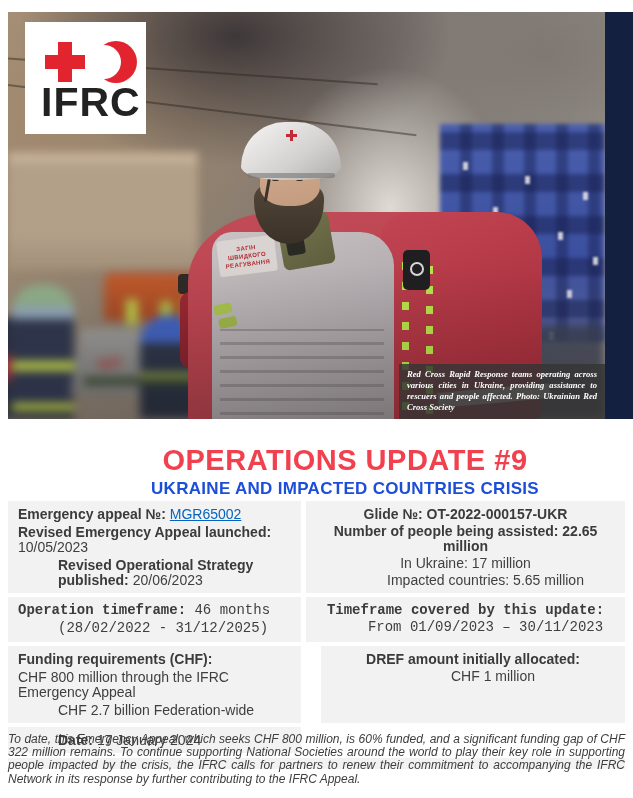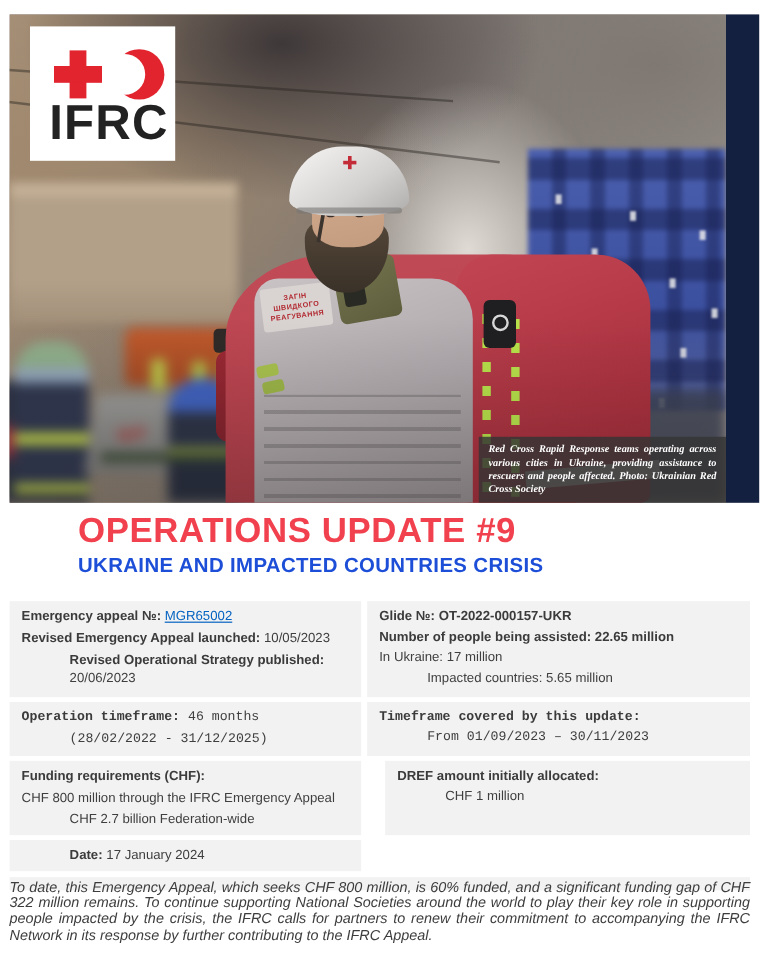--- a/index.html
+++ b/index.html
@@ -108,33 +108,33 @@
   .logo{position:absolute;left:17px;top:10px;width:121px;height:112px;background:#fff;z-index:6;}
   .cross{position:absolute;left:20px;top:20px;width:40px;height:40px;}
   .cross::before{content:"";position:absolute;left:13px;top:0;width:14px;height:40px;background:#e2242f;}
   .cross::after{content:"";position:absolute;left:0;top:13px;width:40px;height:14px;background:#e2242f;}
   .crescent{position:absolute;left:70px;top:19px;width:42px;height:42px;}
   .crescent::before{content:"";position:absolute;inset:0;border-radius:50%;background:#e2242f;}
   .crescent::after{content:"";position:absolute;left:-8px;top:4px;width:34px;height:34px;border-radius:50%;background:#fff;}
   .wordmark{position:absolute;left:16px;bottom:8px;font-size:41px;font-weight:bold;color:#222;letter-spacing:1px;}
 
   
-  .heading{position:absolute;right:8px;top:428px;width:560px;text-align:left;}
+  .heading{position:absolute;right:8px;top:445px;width:560px;text-align:center;}
   .title{font-size:29px;font-weight:bold;color:#f2414e;letter-spacing:.5px;line-height:30px;}
   .subtitle{font-size:17px;font-weight:bold;color:#1d4ed8;letter-spacing:.3px;margin-top:4px;}
 
   
   .info-table{position:absolute;left:8px;top:501px;width:617px;display:flex;flex-direction:column;gap:4px;
-    font-size:11px;color:#3f3f3f;}
+    font-size:14px;color:#3f3f3f;}
   .trow{display:flex;gap:5px;}
   .tcell{background:#f2f2f2;padding:6px 10px 5px;line-height:15px;}
   .tcell.lc{width:293px;box-sizing:border-box;flex:none;}
   .tcell.rc{flex:1;}
   .ln{margin-bottom:3px;}
-  .rc .ln{margin-bottom:2px;}
+  .rc .ln{margin-bottom:2px;text-align:center;}
   .ln:last-child{margin-bottom:0;margin-left:40px;}
   .b{font-weight:bold;color:#3b3b3b;}
   a.link{color:#0563c1;text-decoration:underline;cursor:pointer;}
   .r1{min-height:80px;}.r2{min-height:45px;font-family:Liberation Mono, monospace;}.r3{min-height:57px;gap:20px;}.r4{min-height:28px;flex-direction:column;}
 
   
   .footer-par{position:absolute;left:8px;top:733px;width:617px;font-size:12px;font-style:italic;
     color:#3d3d3d;line-height:13.2px;text-align:justify;}
 </style>
 </head>

